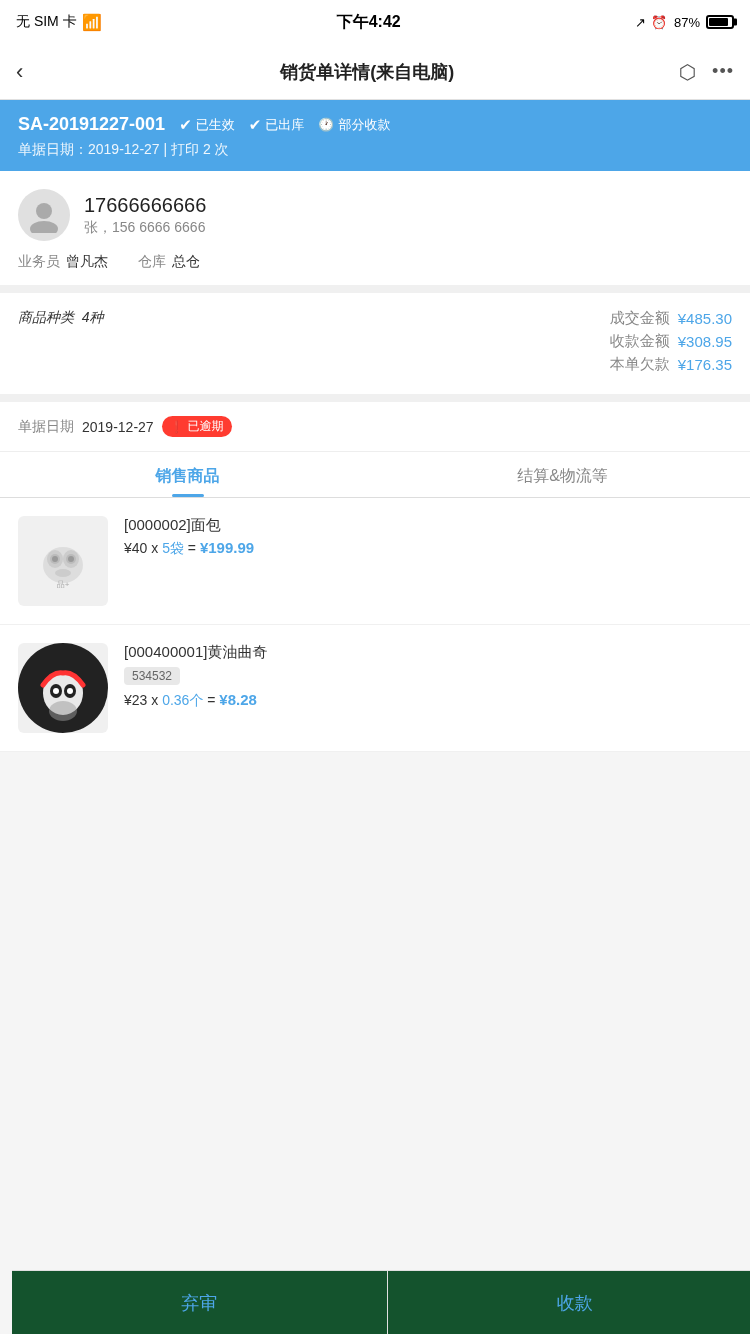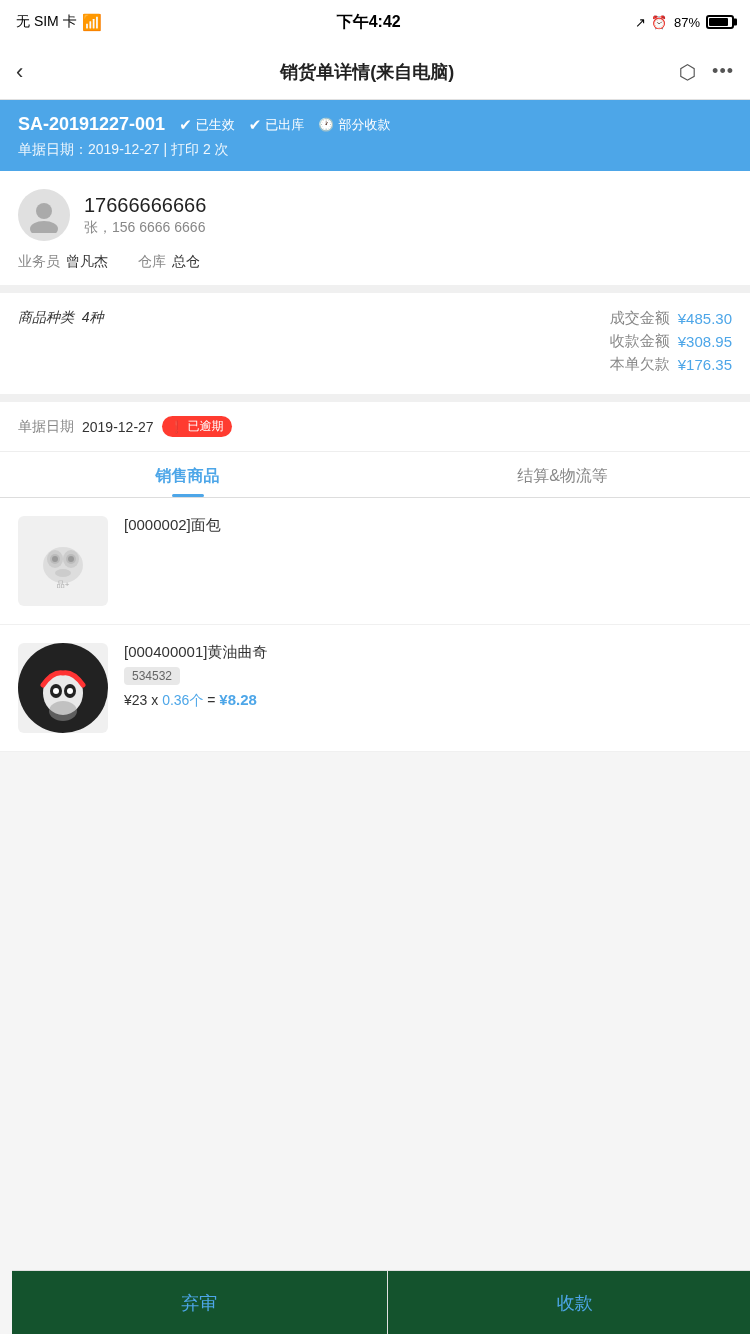--- a/index.html
+++ b/index.html
@@ -367,20 +367,27 @@
           <circle cx="38" cy="28" r="5" fill="#bbb"></circle>
           <circle cx="22" cy="28" r="3" fill="#999"></circle>
           <circle cx="38" cy="28" r="3" fill="#999"></circle>
           <ellipse cx="30" cy="42" rx="8" ry="4" fill="#ccc"></ellipse>
           <text x="30" y="56" text-anchor="middle" font-size="8" fill="#aaa">品+</text>
         </svg>
       </div>
     </div>
     <div class="product-info">
       <div class="product-name">[0000002]面包</div>
+      <div class="product-price-row">
+        <span>¥40</span>
+        <span> x </span>
+        <span class="qty">5袋</span>
+        <span> = </span>
+        <span class="total">¥199.99</span>
+      </div>
     </div>
   </div>
 
   <div class="product-item">
     <div class="product-thumb">
 
       <svg width="90" height="90" viewBox="0 0 90 90" fill="none" xmlns="http://www.w3.org/2000/svg">
         <circle cx="45" cy="45" r="45" fill="#222"></circle>
 
         <ellipse cx="45" cy="50" rx="20" ry="22" fill="#fff" opacity="0.9"></ellipse>

